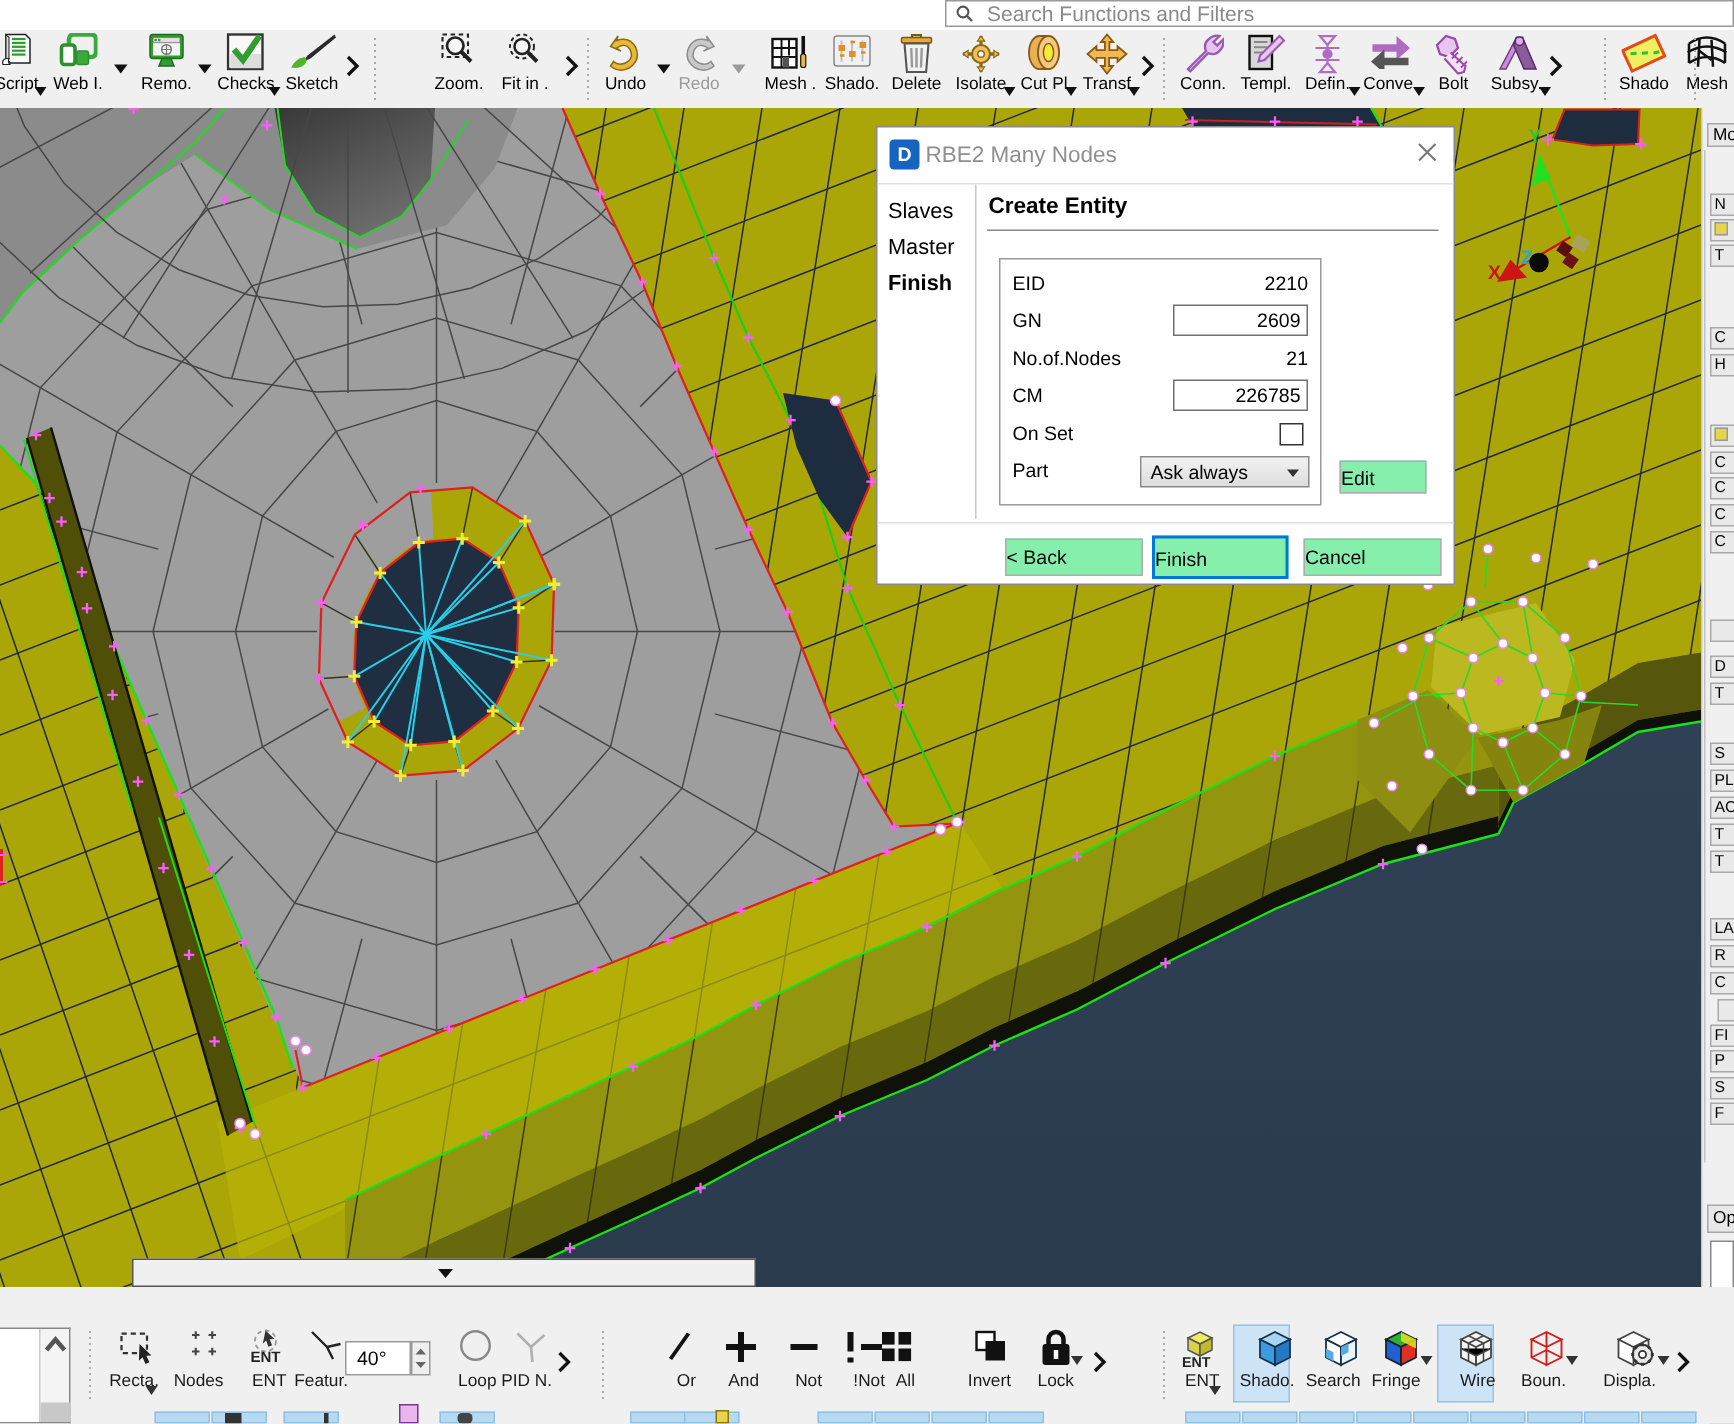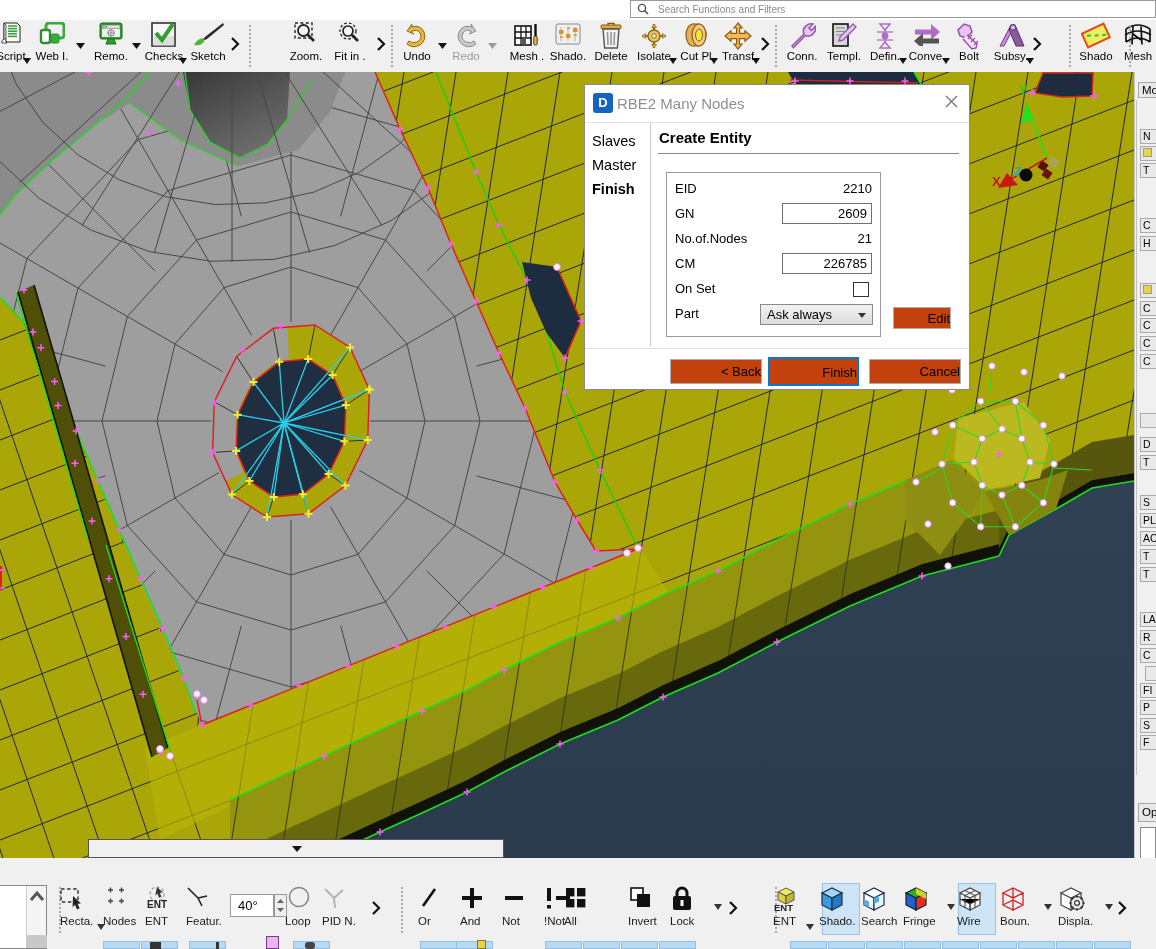--- a/index.html
+++ b/index.html
@@ -1,17 +1,17 @@
 <!DOCTYPE html>
 <html><head><meta charset="utf-8"><style>
 *{margin:0;padding:0;box-sizing:border-box}
 body{font-family:"Liberation Sans",sans-serif;width:1156px;height:949px;overflow:hidden;position:relative;background:#f0f0f0}
 .abs{position:absolute}
 .topwhite{left:0;top:0;width:1156px;height:20px;background:#fff}
-.search{left:630px;top:0;width:526px;height:18px;background:#fff;border:1px solid #999;color:#8a8a8a;font-size:10px;line-height:17px;padding-left:27px}
+.search{left:630px;top:0;width:526px;height:18px;background:#fff;border:1px solid #999;color:#8a8a8a;font-size:14px;line-height:17px;padding-left:27px}
 .sglass{left:637px;top:3px;width:12px;height:12px}
 .toolbar{left:0;top:20px;width:964px;height:52px;background:#f0f0f0}
 .tbi{position:absolute;top:2px;text-align:center;color:#000;font-size:11.5px}
 .tbi .ic{height:27px;margin-bottom:1px}
 .tbi .ic svg{display:block;margin:0 auto}
 .tbi .lb{white-space:nowrap}
 .gray{color:#9a9a9a}
 .sep{position:absolute;top:4px;width:4px;height:44px;background-image:radial-gradient(circle,#aaa 27%,transparent 30%);background-size:4px 4px}
 .vsep{position:absolute;width:4px;background-image:radial-gradient(circle,#aaa 27%,transparent 30%);background-size:4px 4px}
 .dlg{left:584px;top:84px;width:386px;height:306px;background:#fff;border:1px solid #8a8a8a}
@@ -23,27 +23,27 @@
 .dlg .nav{position:absolute;left:7px;top:44px;font-size:14.5px;line-height:24px;color:#000}
 .dlg h3{position:absolute;left:74px;top:44px;font-size:15px;color:#000}
 .dlg .h3line{position:absolute;left:73px;width:301px;top:68px;border-top:1px solid #888}
 .dlg .grp{position:absolute;left:81px;top:87px;width:215px;height:165px;border:1px solid #9a9a9a}
 .dlg .lab{position:absolute;left:90px;font-size:13px;color:#000}
 .dlg .val{position:absolute;font-size:13px;color:#000;text-align:right;width:60px;left:227px}
 .dlg .inp{position:absolute;left:197px;top:0;width:90px;height:21px;border:1px solid #707070;font-size:13px;text-align:right;padding:2px 4px 0 0}
 .dlg .chk{position:absolute;left:268px;top:197px;width:16px;height:15px;border:1.6px solid #333;background:#fff}
 .dlg .cmb{position:absolute;left:175px;top:219px;width:113px;height:21px;background:linear-gradient(#f2f2f2,#dddddd);border:1px solid #8a8a8a;font-size:13px;padding:2px 0 0 6px}
 .dlg .cmb:after{content:"";position:absolute;right:6px;top:8px;border:4px solid transparent;border-top:5px solid #333}
-.btn{position:absolute;background:#c2410c;border:1px solid #adadad;font-size:13px;text-align:right;color:#000}
+.btn{position:absolute;background:#86efac;border:1px solid #adadad;font-size:13px;text-align:left;color:#000}
 .dlg .sep2{position:absolute;left:0;right:0;top:263px;border-top:1px solid #dfdfdf}
 .rbar{left:1134px;top:72px;width:22px;height:786px;background:#f0f0f0;border-left:1px solid #c8c8c8}
 .rhdr{position:absolute;left:1138px;width:30px;height:16px;background:#e8e8e8;border:1px solid #a8a8a8;font-size:11.5px;color:#000;padding:0 0 0 3px;line-height:14px}
 .rbtn{position:absolute;left:1140px;width:26px;height:15px;background:#e9e9e9;border:1px solid #aaa;font-size:10.5px;color:#000;padding-left:2px;line-height:13px;overflow:hidden}
 .bottb{left:0;top:858px;width:1156px;height:91px;background:#f0f0f0}
-.bbi{position:absolute;text-align:left;color:#1a1a1a;font-size:11.5px}
+.bbi{position:absolute;text-align:right;color:#1a1a1a;font-size:11.5px}
 .bbi .ic{height:26px;margin-bottom:3px}
 .selbg{background:#cde3f6;border:1px solid #9ac2e8}
 .wbar{left:88px;top:839px;width:416px;height:19px;background:#f0f0f0;border:1px solid #555}
 .blue{background:#b7d9f2;border:1px solid #8fc0e8;position:absolute}
 svg text{font-family:"Liberation Sans",sans-serif}
 </style></head><body>
 
 <svg width="1134" height="786" viewBox="0 72 1134 786" style="position:absolute;left:0;top:72px">
     <defs>
       <linearGradient id="nav" x1="0" y1="0" x2="0" y2="1">

